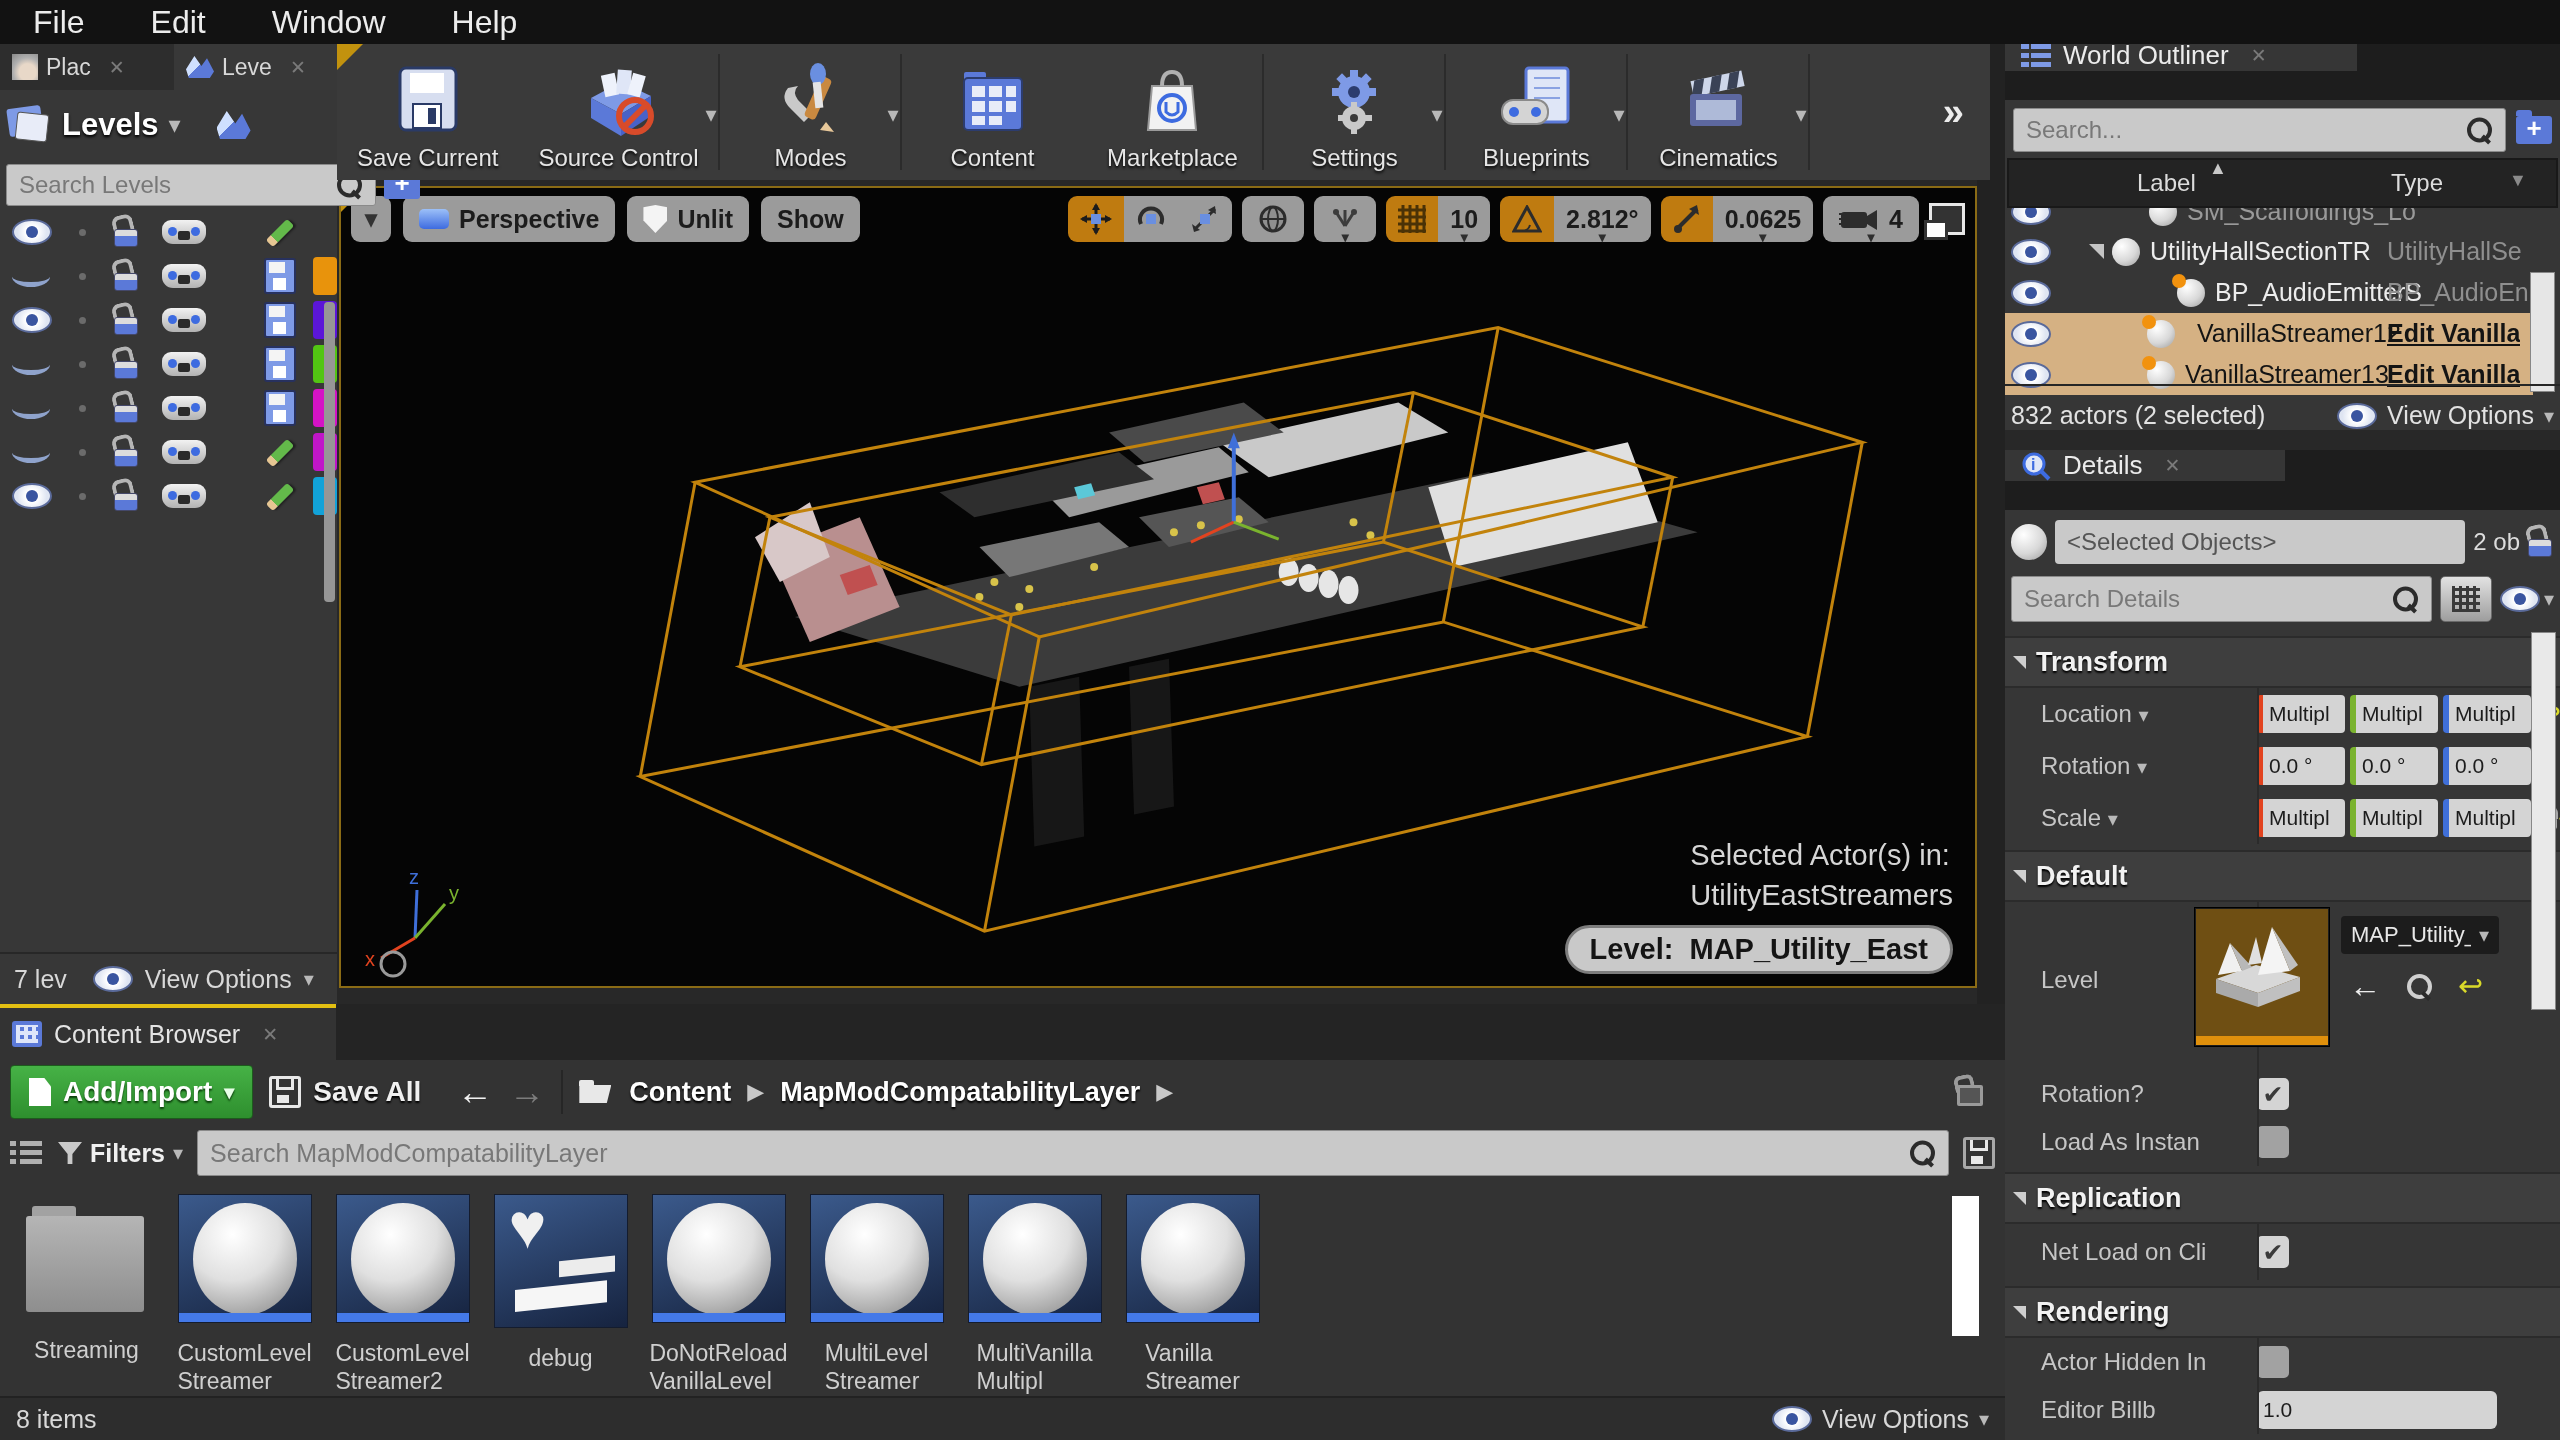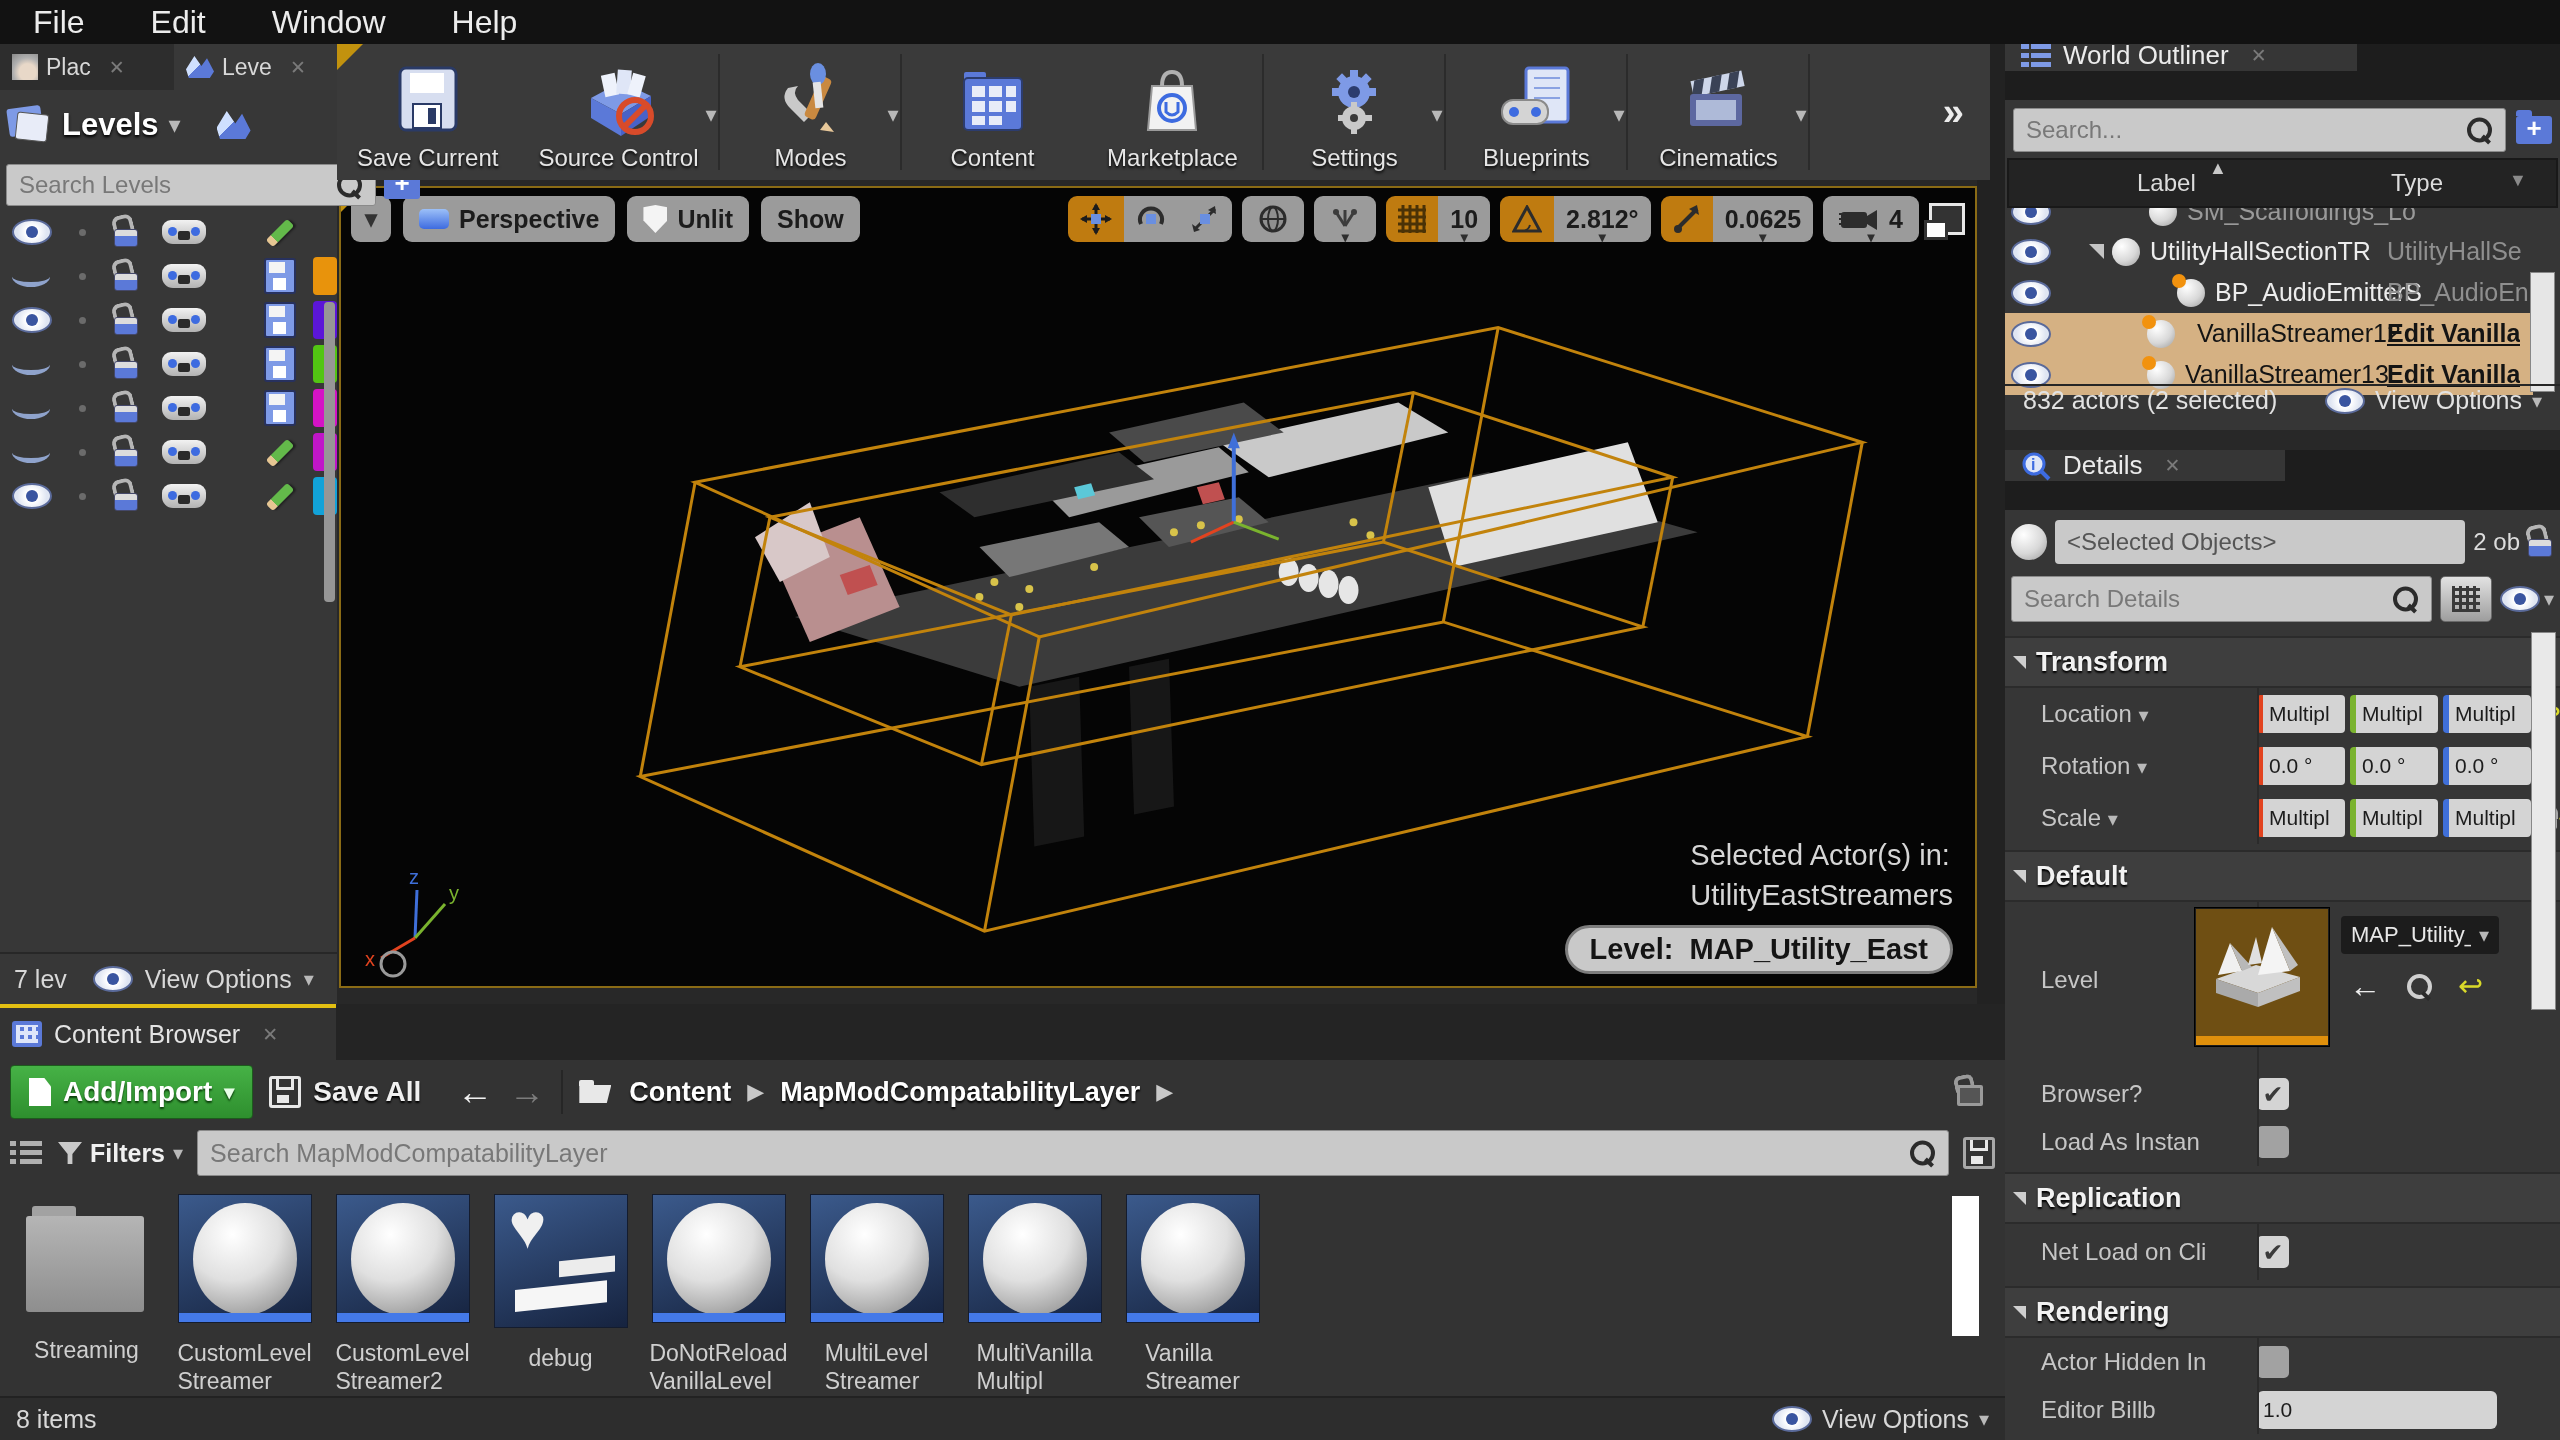--- a/index.html
+++ b/index.html
@@ -121,21 +121,21 @@
   .worow{height:41px;display:flex;align-items:center;font-size:25px;color:#ededed;position:relative;padding-left:6px;box-sizing:border-box}
   .worow[data-state="true"]{background:#d5b183;color:#141414;width:528px}
   .worow .eyewrap{width:48px;flex:none}
   .wo-label{white-space:nowrap;overflow:hidden;max-width:230px}
   .wo-type{position:absolute;left:382px;color:#8f8f8f;white-space:nowrap;overflow:hidden;max-width:142px}
   .worow[data-state="true"] .wo-type{color:#141414;font-weight:600;text-decoration:underline}
   .worow.partial{height:23px;overflow:hidden}
   .worow.partial .inner{display:flex;align-items:center;margin-top:-16px;color:#9a9a9a}
   .wo-extri{width:0;height:0;border-left:15px solid transparent;border-top:15px solid #c4c4c4;margin-right:8px;flex:none}
   .wo-scrollthumb{position:absolute;right:5px;top:232px;width:23px;height:118px;background:#e6e6e6;border:1px solid #888}
-  .wo-foot{position:absolute;left:0;bottom:0;width:100%;height:46px;display:flex;align-items:flex-start;padding:0 18px;font-size:25px;color:#e2e2e2;border-top:2px solid #262626;box-sizing:border-box;gap:10px}
+  .wo-foot{position:absolute;left:0;bottom:0;width:100%;height:46px;display:flex;align-items:flex-end;padding:0 6px;font-size:25px;color:#e2e2e2;border-top:2px solid #262626;box-sizing:border-box;gap:10px}
   .det{position:absolute;left:2005px;top:450px;width:555px;height:990px;background:#363636;overflow:hidden;z-index:4}
   .det-objrow{display:flex;align-items:center;gap:8px;padding:8px 6px;height:48px}
   .det-objfield{flex:1;height:44px;background:#c9c9c9;border-radius:4px;color:#555;font-size:24px;display:flex;align-items:center;padding:0 12px}
   .det-searchrow{display:flex;gap:8px;padding:2px 6px 8px;align-items:center}
   .sec-head{height:48px;background:#3e3e3e;border-top:2px solid #2b2b2b;border-bottom:2px solid #2b2b2b;display:flex;align-items:center;padding:0 8px;gap:10px;font-weight:700;font-size:27px;color:#f2f2f2;text-shadow:0 2px 2px #000;margin-top:6px}
   .sec-tri{width:0;height:0;border-left:13px solid transparent;border-top:13px solid #cfcfcf}
   .det-rows{position:relative}
   .det-rows::before{content:"";position:absolute;left:252px;top:0;bottom:0;width:2px;background:#2b2b2b}
   .prow{display:flex;align-items:center;height:52px;padding-left:36px;font-size:24px;color:#c6c6c6}
   .prow .plabel{width:216px;white-space:nowrap;overflow:hidden;flex:none}
@@ -871,21 +871,21 @@
           <span class="val">MAP_Utility_E</span>
             <span class="caret">▾</span>
         </div>
         <div class="lv-icons">
           <span class="i-arrowleft">←</span>
           <span class="i-mag" style="border-color:#d0d0d0"></span>
           <span class="i-reset">↩</span>
         </div>
       </div>
       <div class="chk-row">
-        <span class="plabel">Browser?</span>
+        <span class="plabel">Rotation?</span>
         <span class="cbx" data-state="true"></span>
       </div>
       <div class="chk-row">
         <span class="plabel">Load As Instan</span>
         <span class="cbx" data-state="false"></span>
       </div>
     </div>
 
     <div class="sec-head">
       <span class="sec-tri"></span>

